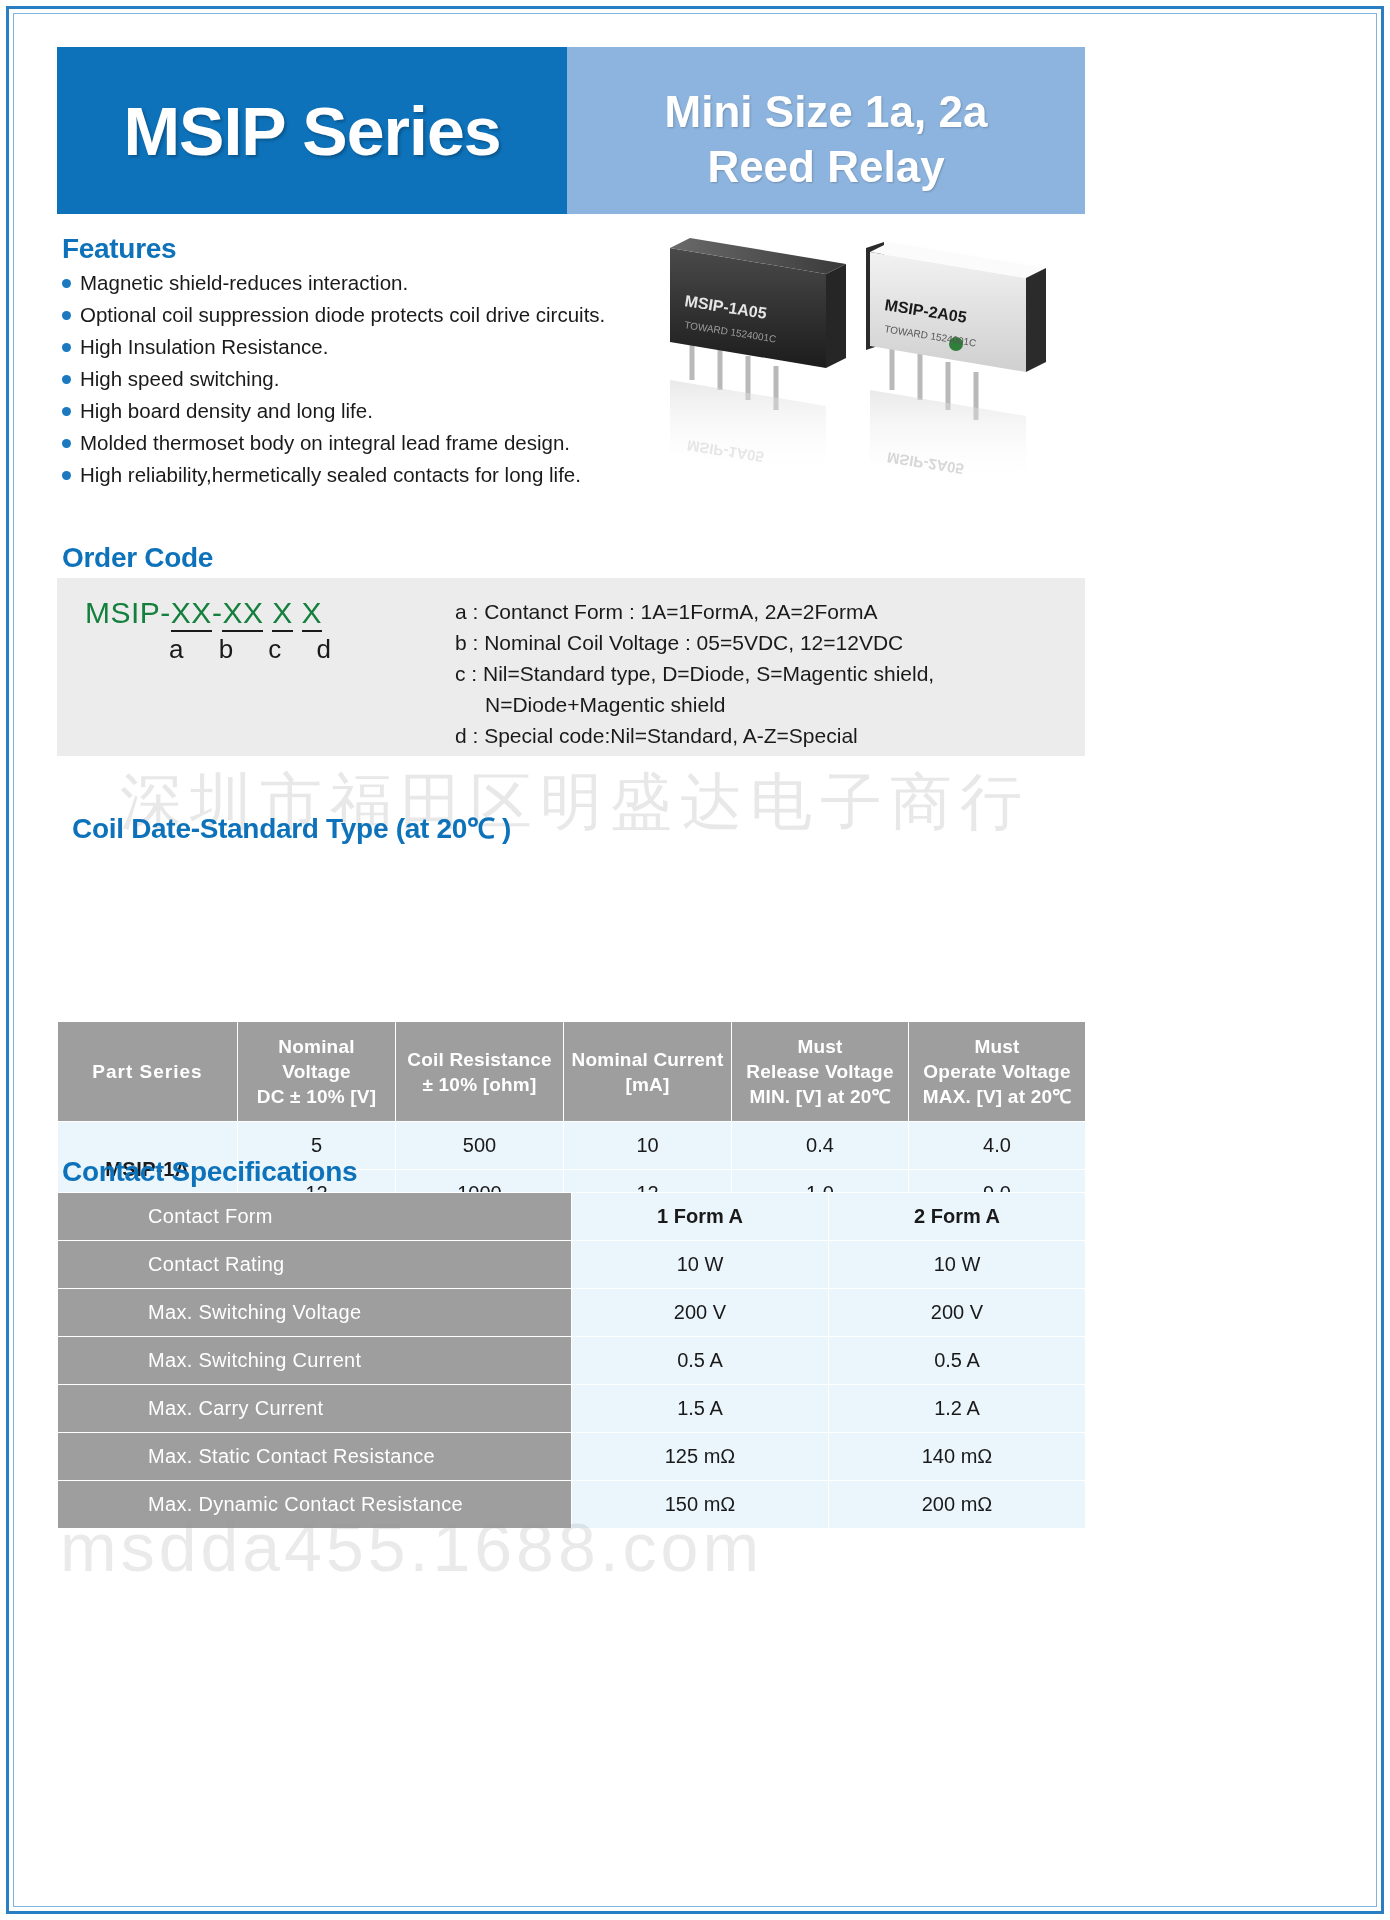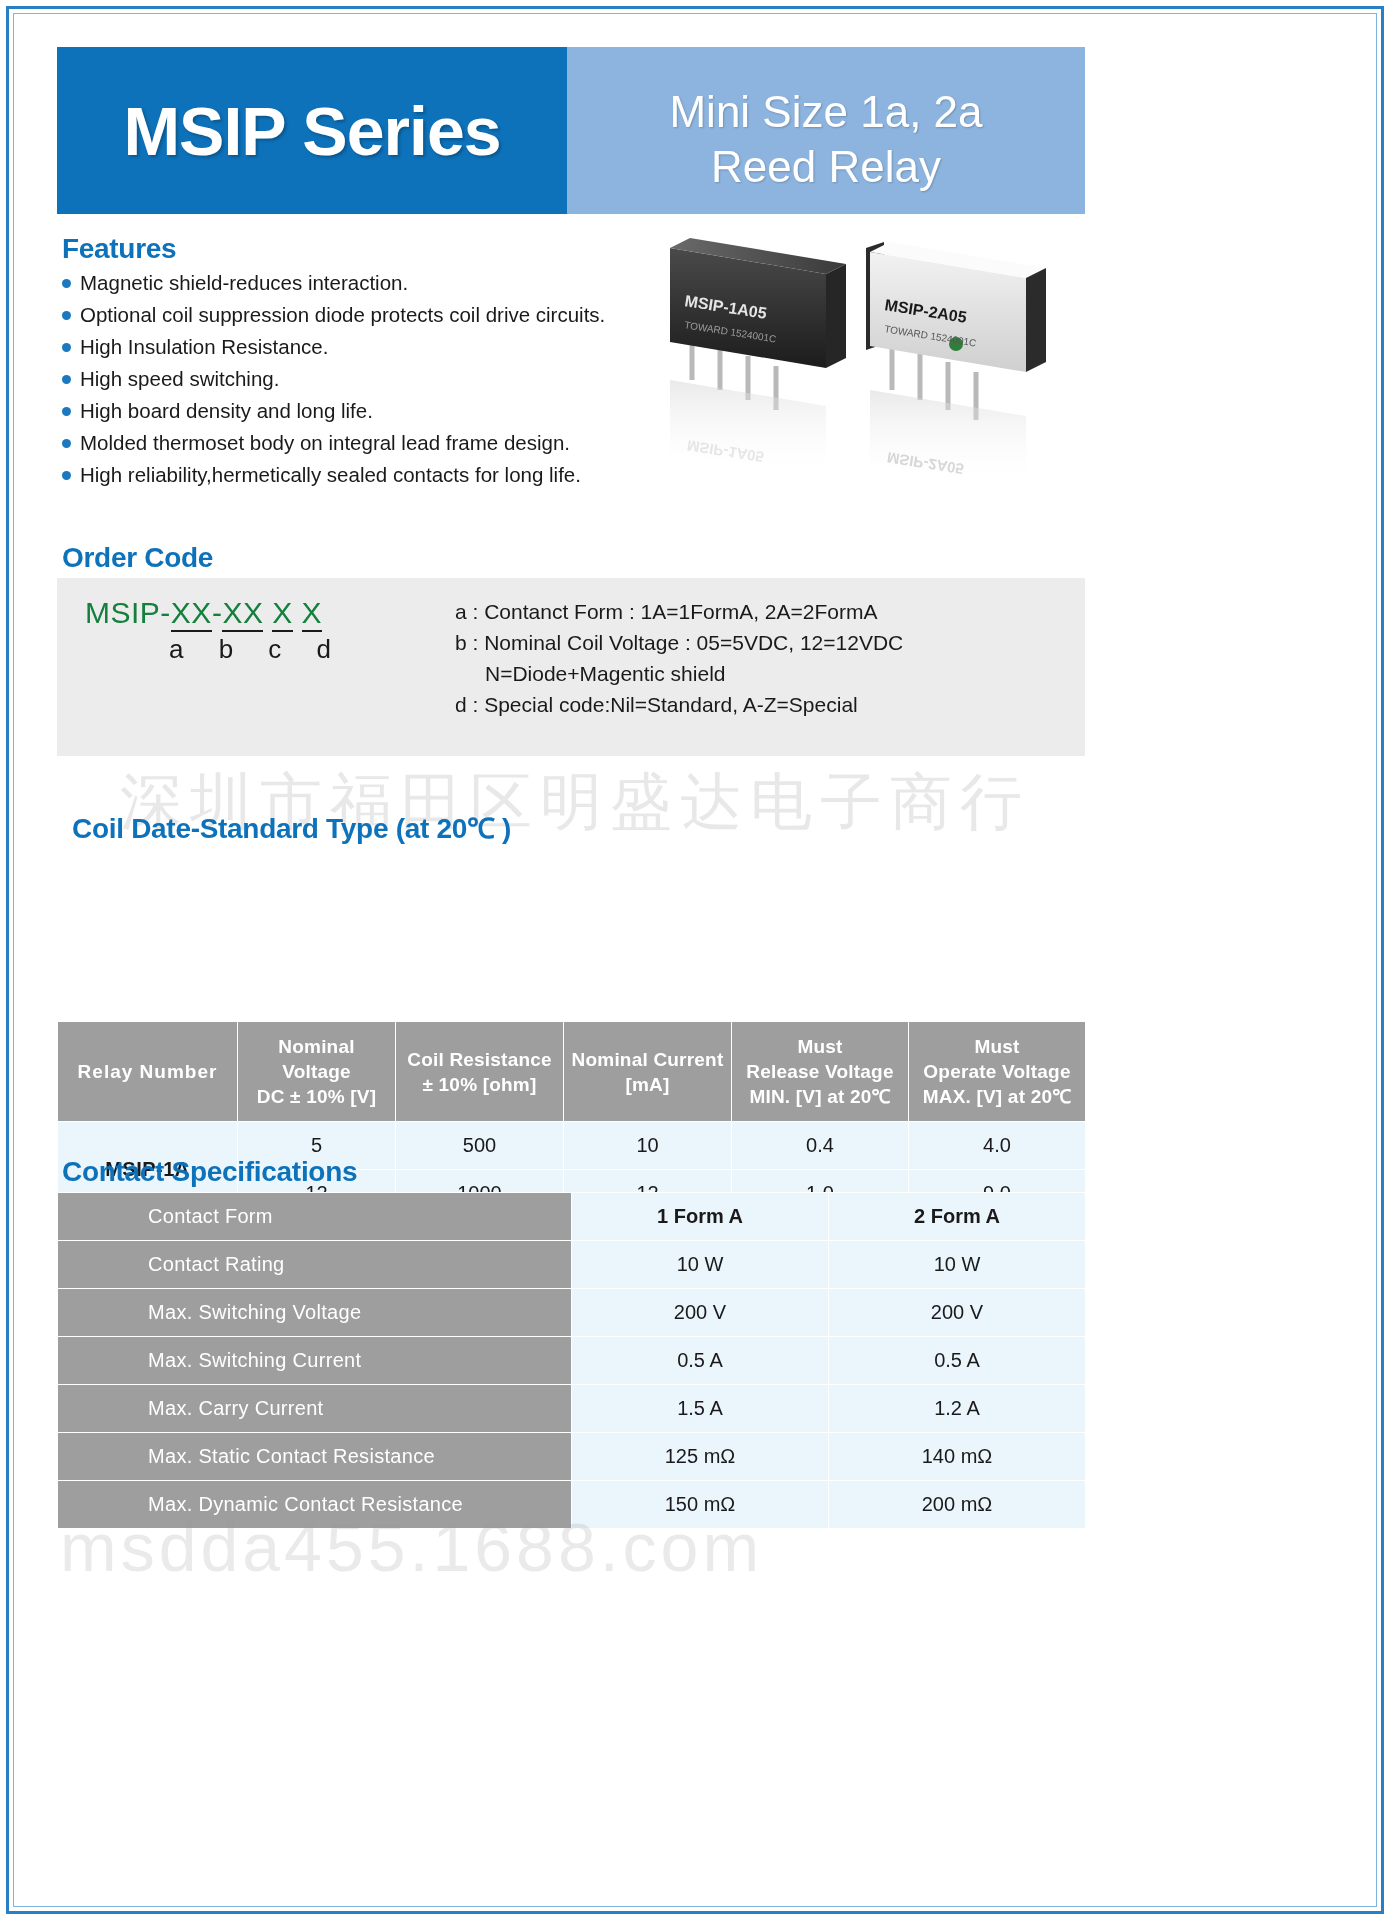--- a/index.html
+++ b/index.html
@@ -51,21 +51,21 @@
   .header-right {
     flex: 1; height: 167px;
     background: #8db4de;
     display: flex; flex-direction: column;
     align-items: center; justify-content: center;
     padding-top: 16px;
   }
   .header-right .line {
     color: #ffffff;
     font-size: 44px;
-    font-weight: normal;
+    font-weight: bold;
     line-height: 1.25;
     text-shadow: 1px 1px 2px rgba(0,0,0,0.2);
     white-space: nowrap;
   }
 
   
   .section-heading {
     position: absolute;
     color: #0d72ba;
     font-size: 28px;
@@ -355,20 +355,21 @@
 
   <div class="ordercode-box">
     <div class="oc-code">
       <span>MSIP-</span><span class="u">XX</span><span>-</span><span class="u">XX</span>&nbsp;<span class="u">X</span>&nbsp;<span class="u">X</span>
     </div>
     <div class="oc-letters">a b c d</div>
 
     <div class="oc-legend">
       <div class="oc-legend-line">a : Contanct Form : 1A=1FormA, 2A=2FormA</div>
       <div class="oc-legend-line">b : Nominal Coil Voltage : 05=5VDC, 12=12VDC</div>
+      <div class="oc-legend-line">c : Nil=Standard type, D=Diode, S=Magentic shield,</div>
       <div class="oc-legend-line indent">N=Diode+Magentic shield</div>
       <div class="oc-legend-line">d : Special code:Nil=Standard, A-Z=Special</div>
     </div>
   </div>
 
   <div class="watermark-cn">深圳市福田区明盛达电子商行</div>
 
   <div class="section-heading" style="left:72px; top:808px;">Coil Date-Standard Type (at 20℃ )</div>
 
   <table class="coil-table">
@@ -376,21 +377,21 @@
       <col style="width:180px">
       <col style="width:158px">
       <col style="width:168px">
       <col style="width:168px">
       <col style="width:177px">
       <col style="width:177px">
     </colgroup>
     <thead>
       <tr>
         <th class="pn">
-          <div>Relay Number</div>
+          <div>Part Series</div>
         </th>
         <th>
           <div>Nominal</div>
           <div>Voltage</div>
           <div>DC ± 10% [V]</div>
         </th>
         <th>
           <div>Coil Resistance</div>
           <div>± 10% [ohm]</div>
         </th>

